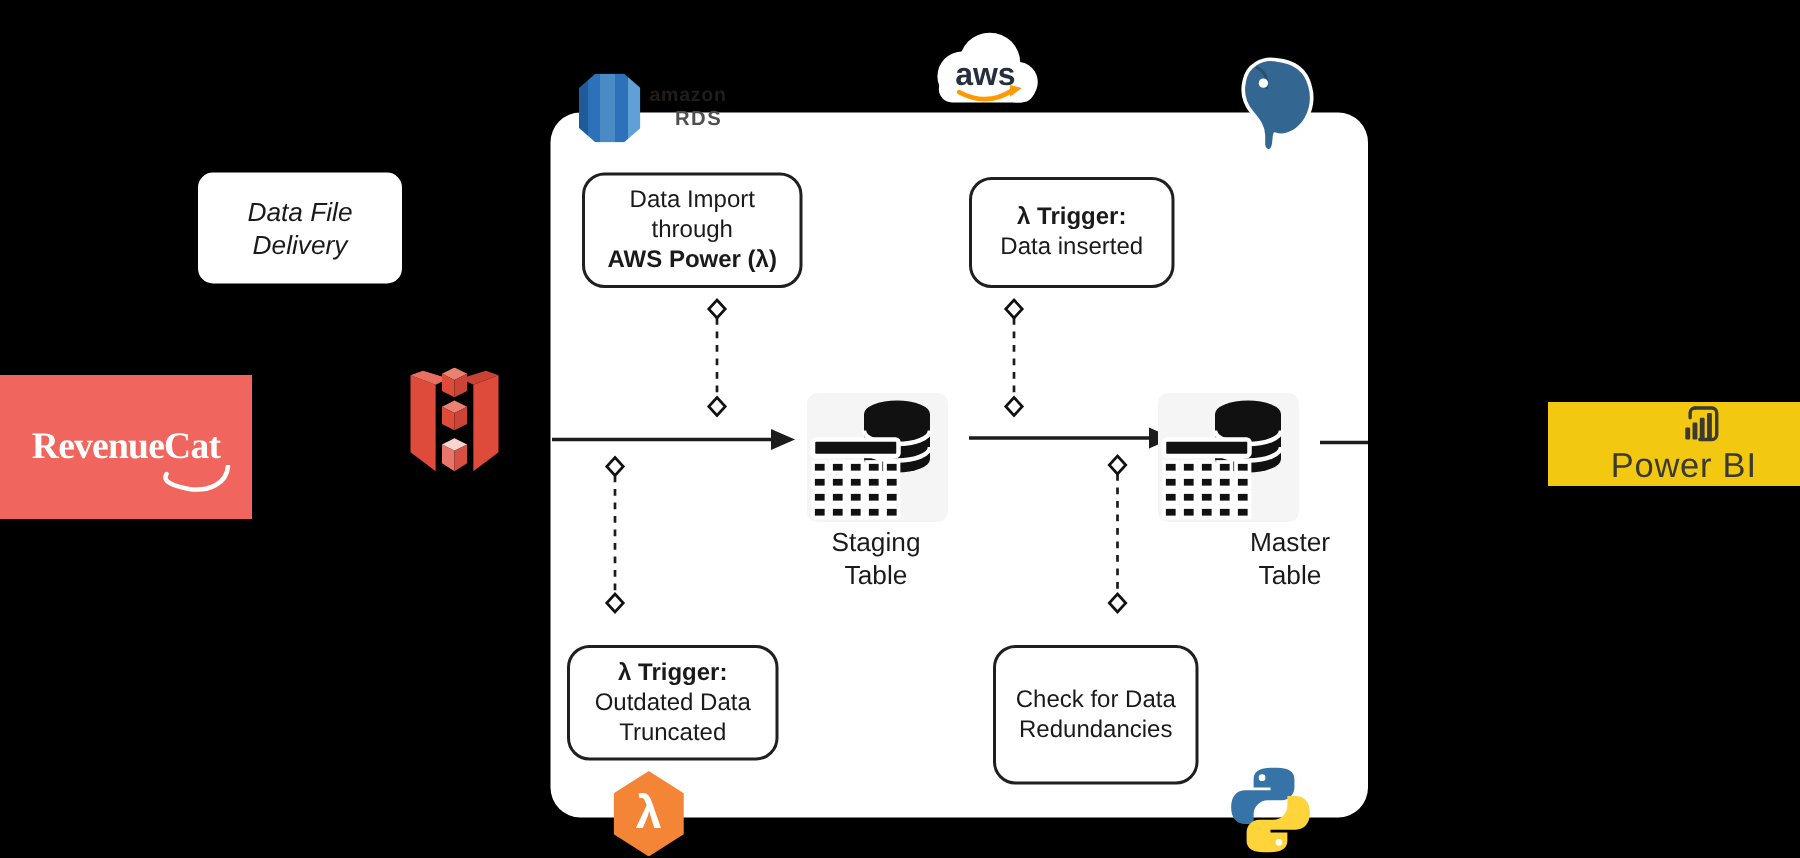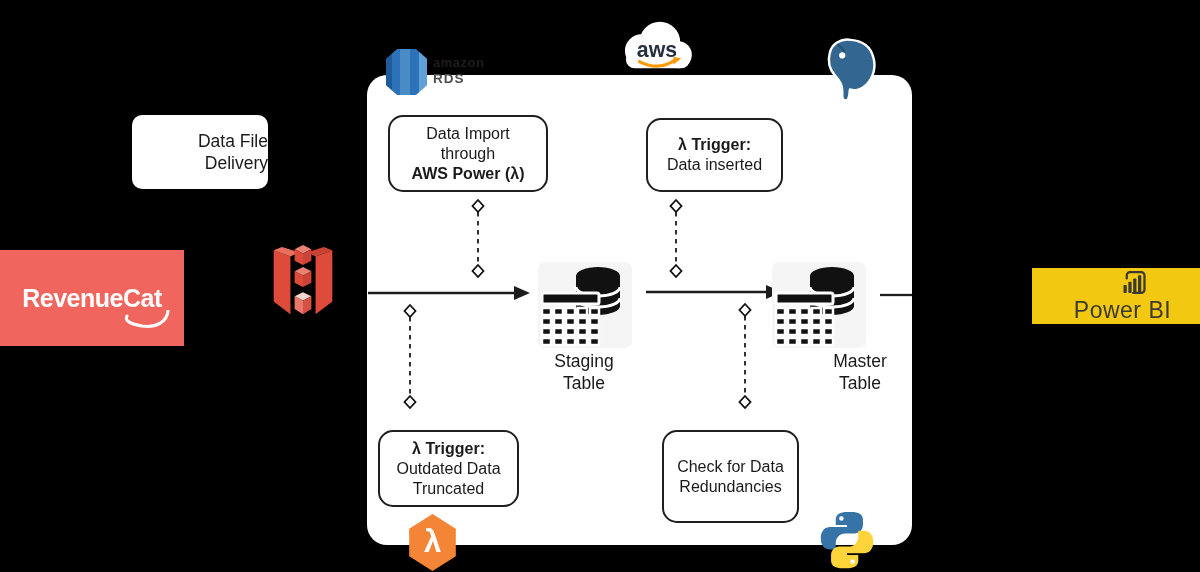--- a/index.html
+++ b/index.html
@@ -15,38 +15,38 @@
 
   .panel{position:absolute;left:367px;top:75px;width:545px;height:470px;background:var(--c-panel);border-radius:20px;}
 
   .connector-layer{position:absolute;left:0;top:0;width:1200px;height:572px;pointer-events:none;}
 
   .node-box{position:absolute;background:#fff;border:2px solid #1f1f1f;border-radius:15px;
     display:flex;flex-direction:column;align-items:center;justify-content:center;
     color:var(--c-text);font-size:16px;line-height:20px;text-align:center;}
   .node-box .bold{font-weight:bold;}
 
-  .rc-box{position:absolute;left:0;top:250px;width:184px;height:96px;background:var(--c-revenuecat);
-    display:flex;align-items:center;justify-content:center;}
+  .rc-box{position:absolute;left:0;top:250px;width:168px;height:96px;background:var(--c-revenuecat);
+    display:flex;align-items:center;justify-content:center;font-family:Liberation Serif, serif;}
   .rc-label{color:#fff;font-weight:bold;font-size:25px;letter-spacing:-0.5px;}
   .rc-tail{position:absolute;right:12px;bottom:14px;}
 
   .dfd-box{position:absolute;left:132px;top:115px;width:136px;height:74px;background:#fff;border-radius:10px;
-    display:flex;flex-direction:column;align-items:flex-end;justify-content:center;
-    color:var(--c-text);font-size:17.5px;line-height:22px;text-align:center;}
+    display:flex;flex-direction:column;align-items:center;justify-content:center;
+    color:var(--c-text);font-size:17.5px;line-height:22px;text-align:center;font-style:italic;}
 
   .icon-abs{position:absolute;}
 
   .tbl-label{position:absolute;width:104px;text-align:center;color:var(--c-text);font-size:17.5px;line-height:22px;}
 
   .rds-octagon{position:absolute;left:386px;top:49px;width:41px;height:46px;
     clip-path:polygon(27% 0,73% 0,100% 21%,100% 79%,73% 100%,27% 100%,0 79%,0 21%);
     background:linear-gradient(90deg,#1F5B99 0 14%,#2D72B8 14% 34%,#4A8BC6 34% 58%,#2D72B8 58% 80%,#5FA0D8 80% 100%);}
   .rds-brand{position:absolute;left:433px;top:55px;font-size:13px;font-weight:bold;color:#241c1c;letter-spacing:0.5px;}
-  .rds-product{position:absolute;left:433px;top:71px;font-size:13.5px;font-weight:600;color:#4f4f4f;letter-spacing:1px;}
+  .rds-product{position:absolute;left:450px;top:71px;font-size:13.5px;font-weight:600;color:#4f4f4f;letter-spacing:1px;}
 
   .lambda-hex{position:absolute;left:406px;top:514px;width:53px;height:57px;background:var(--c-lambda);
     clip-path:polygon(50% 0%,94% 26%,94% 74%,50% 100%,6% 74%,6% 26%);
     display:flex;align-items:center;justify-content:center;}
   .lambda-glyph{color:#fff;font-size:31px;font-weight:bold;transform:translateY(-1px);}
 
   .powerbi-box{position:absolute;left:1032px;top:268px;width:168px;height:56px;background:var(--c-powerbi);
     display:flex;align-items:center;flex-direction:column;}
   .powerbi-label{color:#3a3a33;font-size:23px;margin-left:13px;letter-spacing:0.5px;}
 </style>
@@ -128,21 +128,21 @@
     <path d="M34 49 Q53 59 70 48" fill="none" style="stroke:var(--c-aws-orange)" stroke-width="3.2" stroke-linecap="round"></path>
     <polygon points="69,44 77,46 69,52" style="fill:var(--c-aws-orange)"></polygon>
   </svg>
 
   <svg class="icon-abs" style="left:814px;top:36px;" width="74" height="68" viewBox="0 0 72 70">
     <path d="M36 4 C26 2 16 8 14 18 C12 26 14 34 19 40 C24 46 27 50 27 56 L27 62 C27 66 31 68 33 65 C35 62 34 58 35 55 C40 57 47 55 52 50 C59 43 62 32 59 22 C56 10 47 5 36 4 Z" style="fill:var(--c-postgres)" stroke="#ffffff" stroke-width="2.5" stroke-linejoin="round"></path>
     <path d="M22 9 Q31 13 29 24" fill="none" stroke="#27506f" stroke-width="2"></path>
     <circle cx="27" cy="20" r="3.2" fill="#ffffff"></circle>
   </svg>
 
-  <div class="node-box" style="left:388px;top:115px;width:160px;height:77px;">
+  <div class="node-box" style="left:388px;top:115px;width:147px;height:77px;">
     <div>Data Import</div>
     <div>through</div>
     <div class="bold">AWS Power (λ)</div>
   </div>
 
   <div class="node-box" style="left:646px;top:118px;width:137px;height:74px;">
     <div class="bold">λ Trigger:</div>
     <div>Data inserted</div>
   </div>
 

